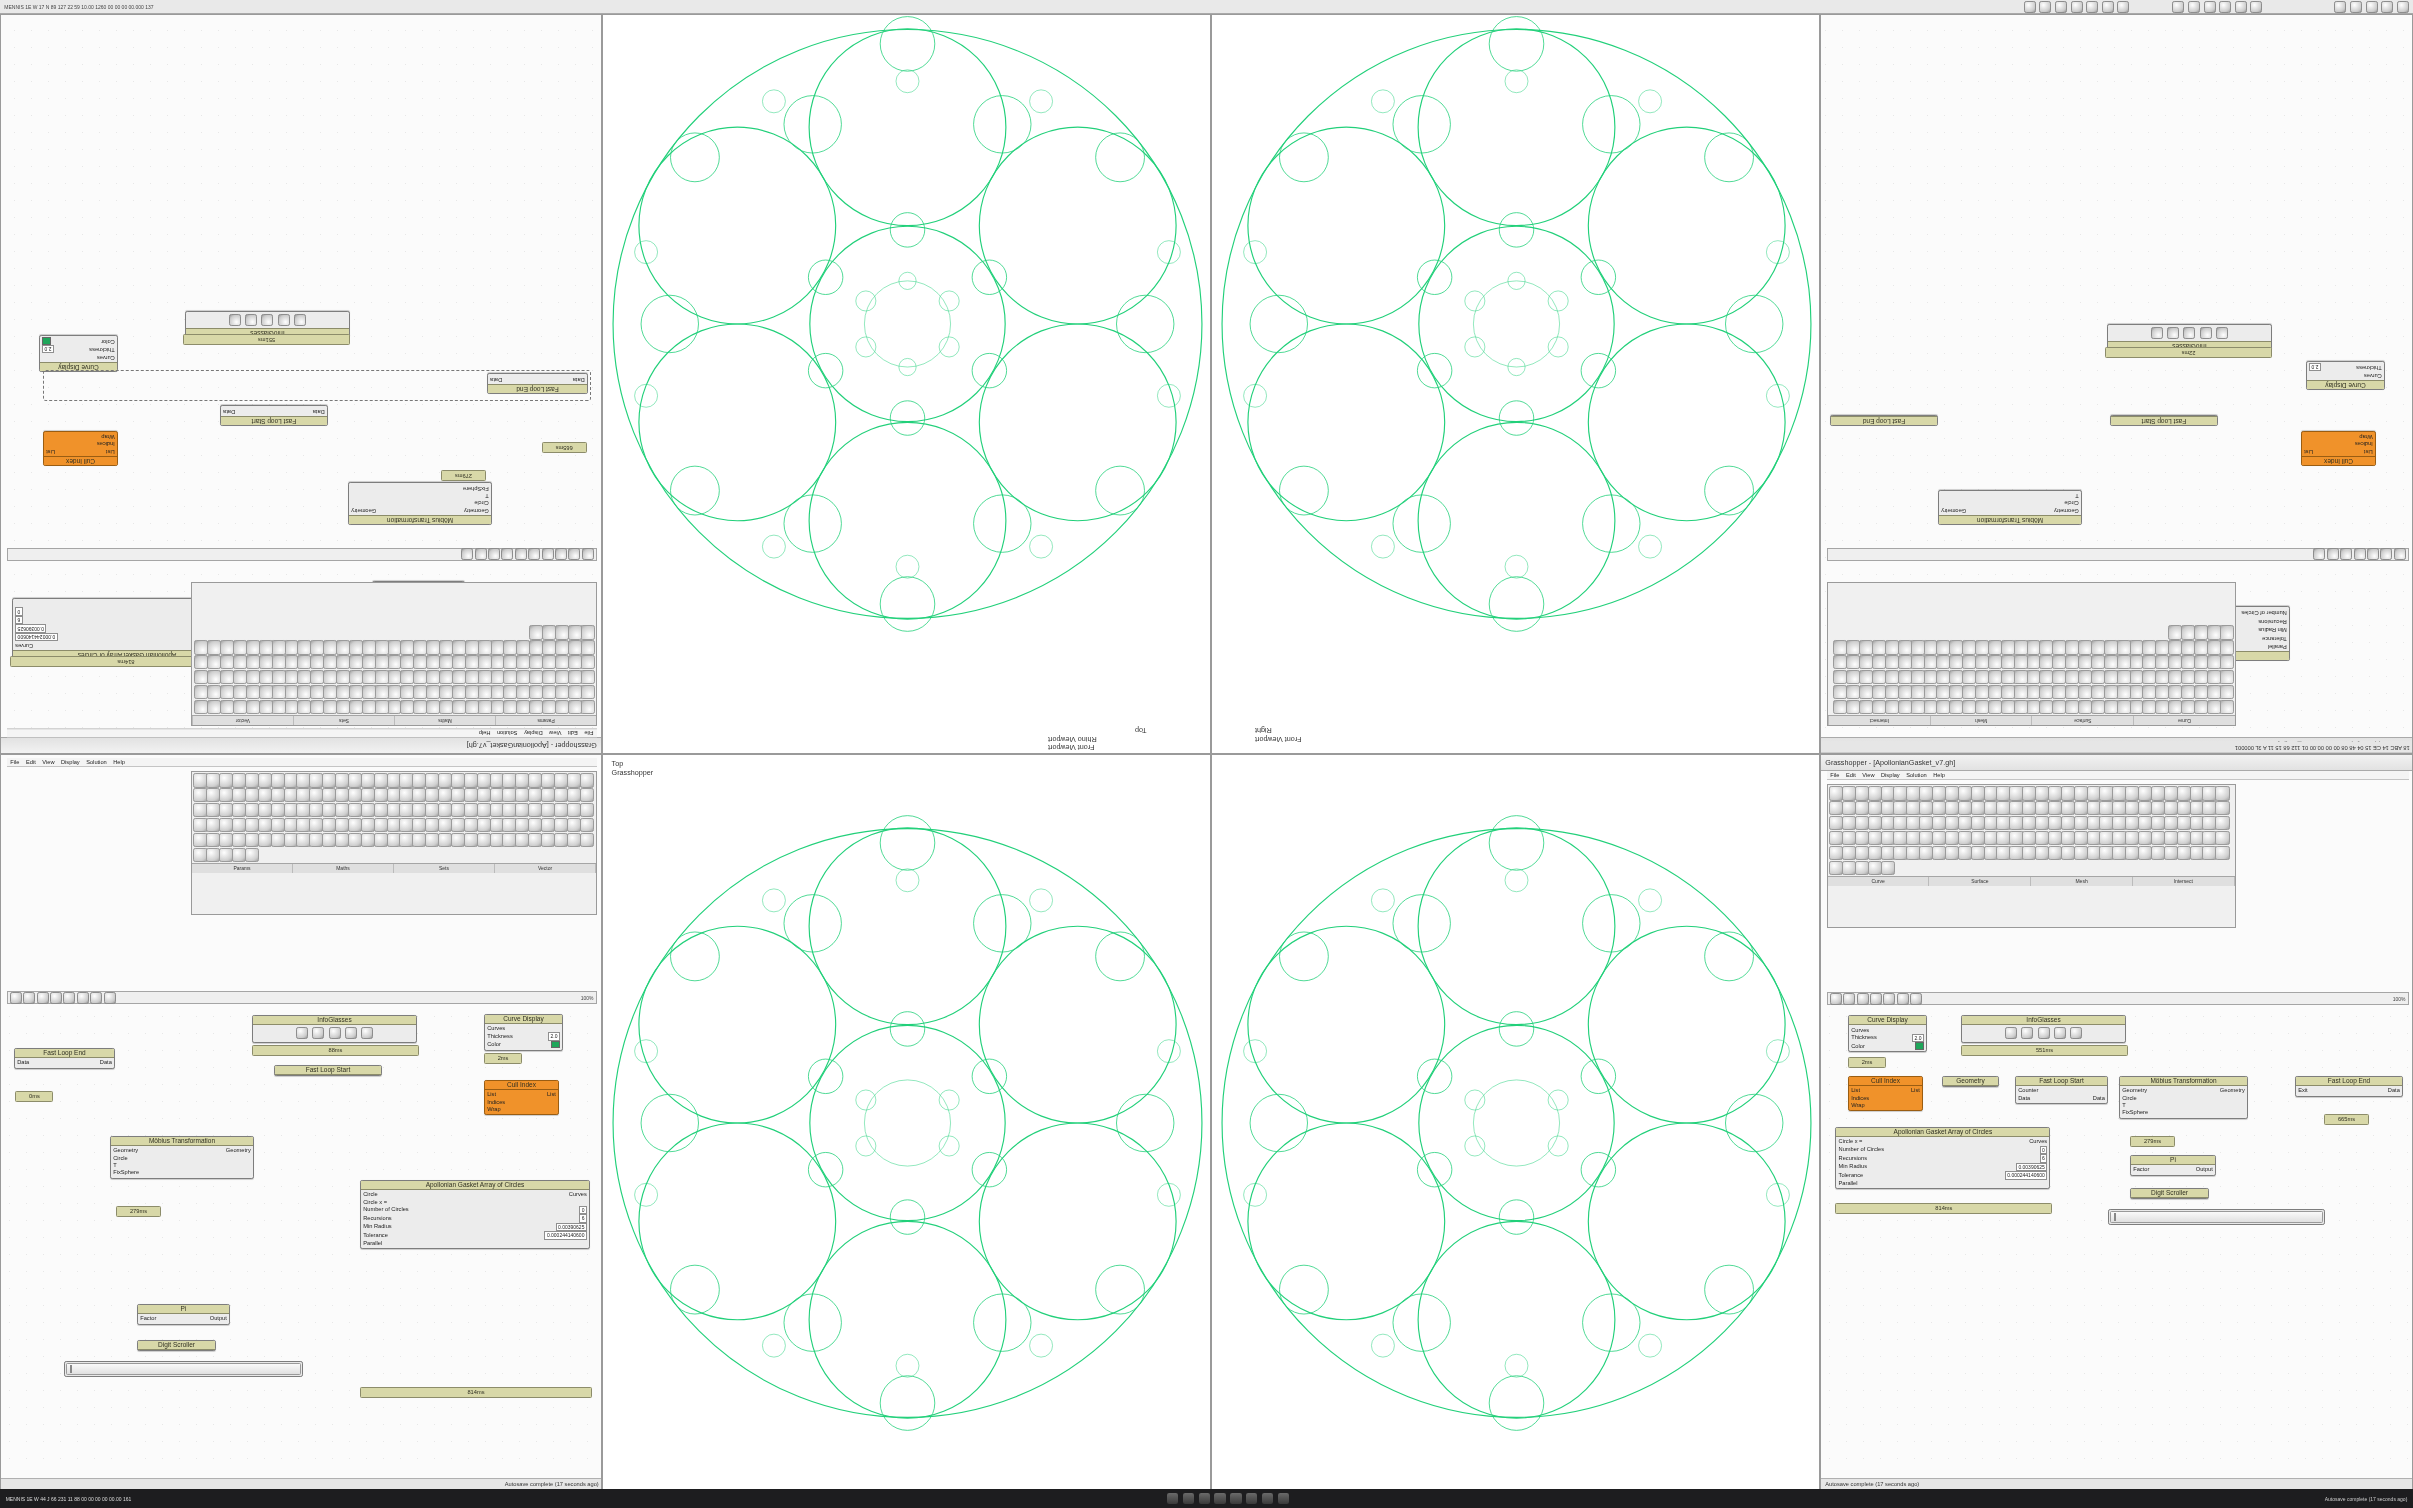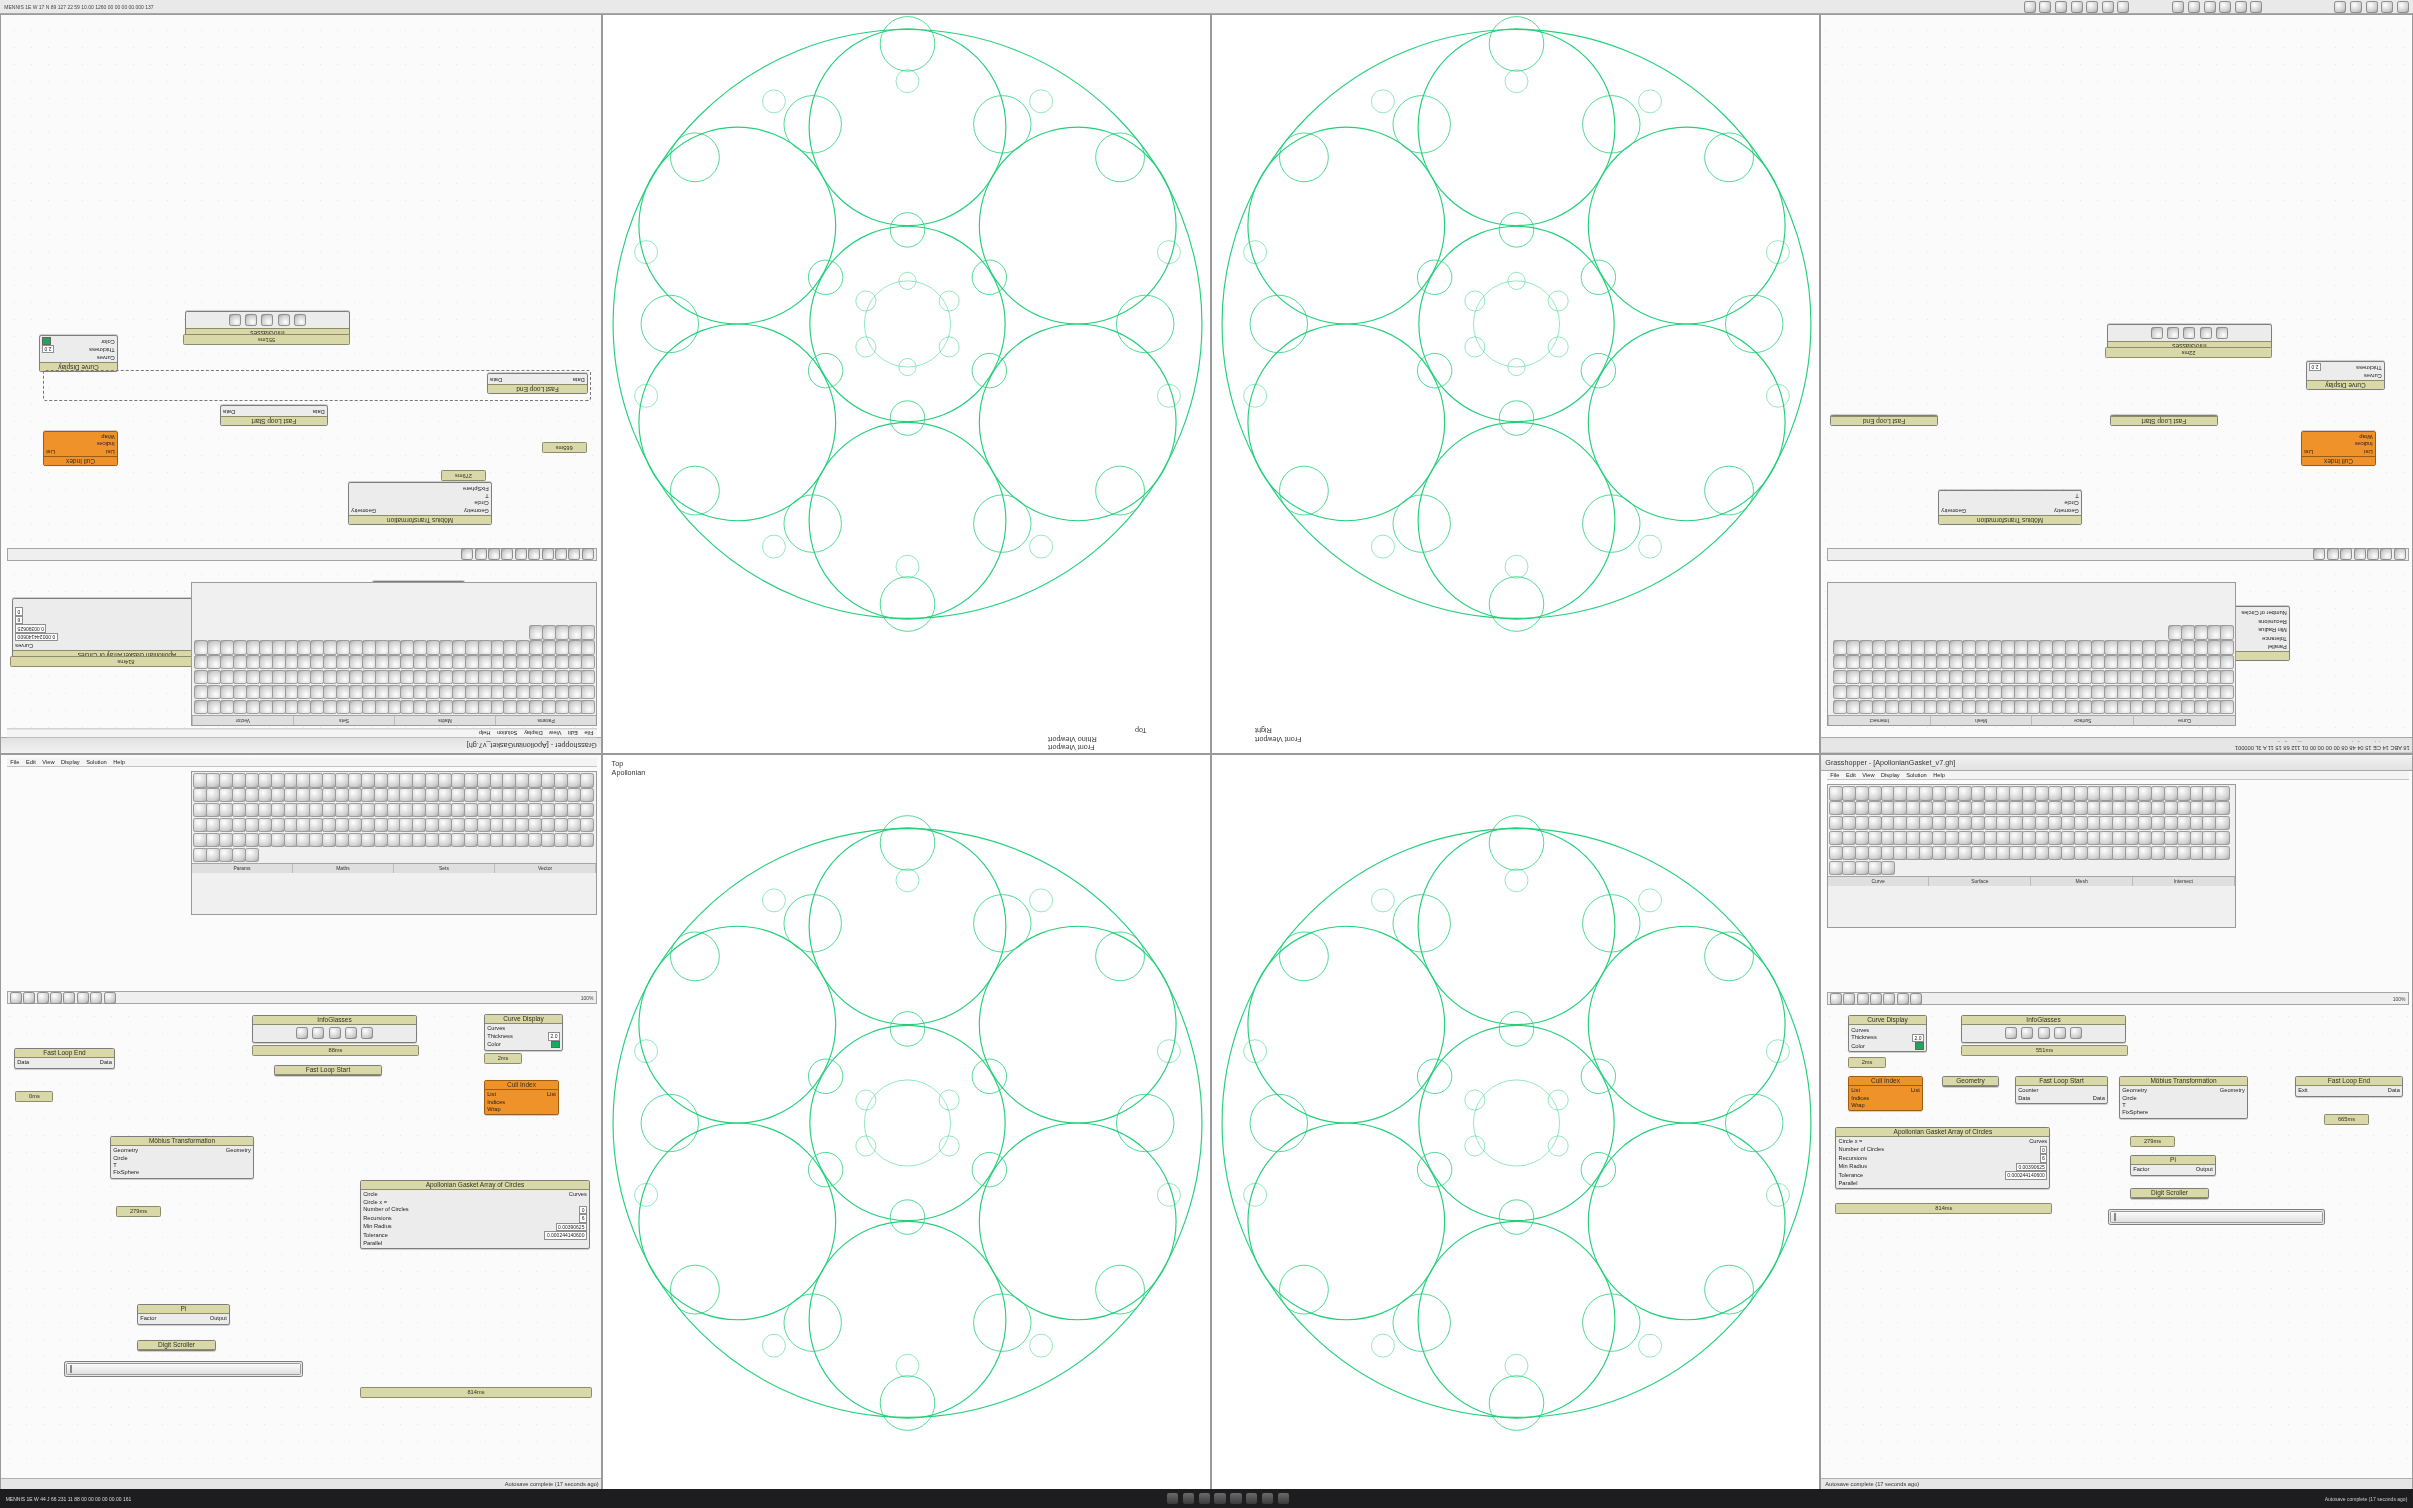--- a/index.html
+++ b/index.html
@@ -1237,21 +1237,21 @@
               <circle cx="788" cy="612" r="16"></circle>
             <circle cx="424" cy="512" r="60"></circle>
             <circle cx="366" cy="480" r="14"></circle>
               <circle cx="482" cy="480" r="14"></circle>
             <circle cx="366" cy="544" r="14"></circle>
               <circle cx="482" cy="544" r="14"></circle>
           </g>
         </g>
       </svg>
       <div class="vp-label" style="left:8.6px;top:4.3px;">Top</div>
-      <div class="vp-label" style="left:8.6px;top:13px;">Apollonian</div>
+      <div class="vp-label" style="left:8.6px;top:13px;">Grasshopper</div>
     </div>
   </div>
 
   <div class="quad" style="left:1211px;top:754px;width:609px;height:736px;">
     <div class="vp" style="inset:0;">
       <svg width="609" height="736" viewBox="0 0 848 1024">
         <g fill="none" stroke="#22d07a" stroke-width="1.6">
           <circle cx="424" cy="512" r="410"></circle>
           <circle cx="424" cy="512" r="136"></circle>
           <circle cx="424" cy="238" r="137"></circle>

